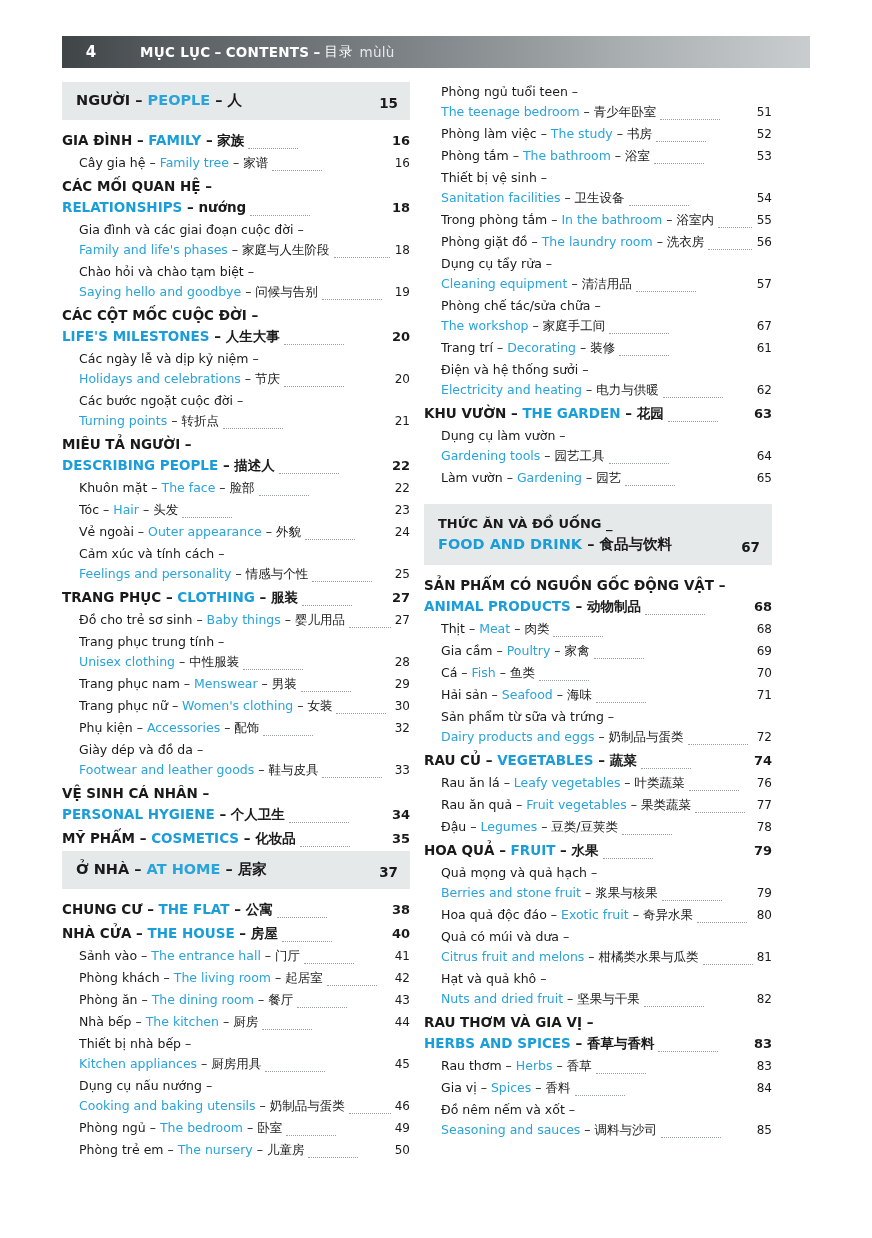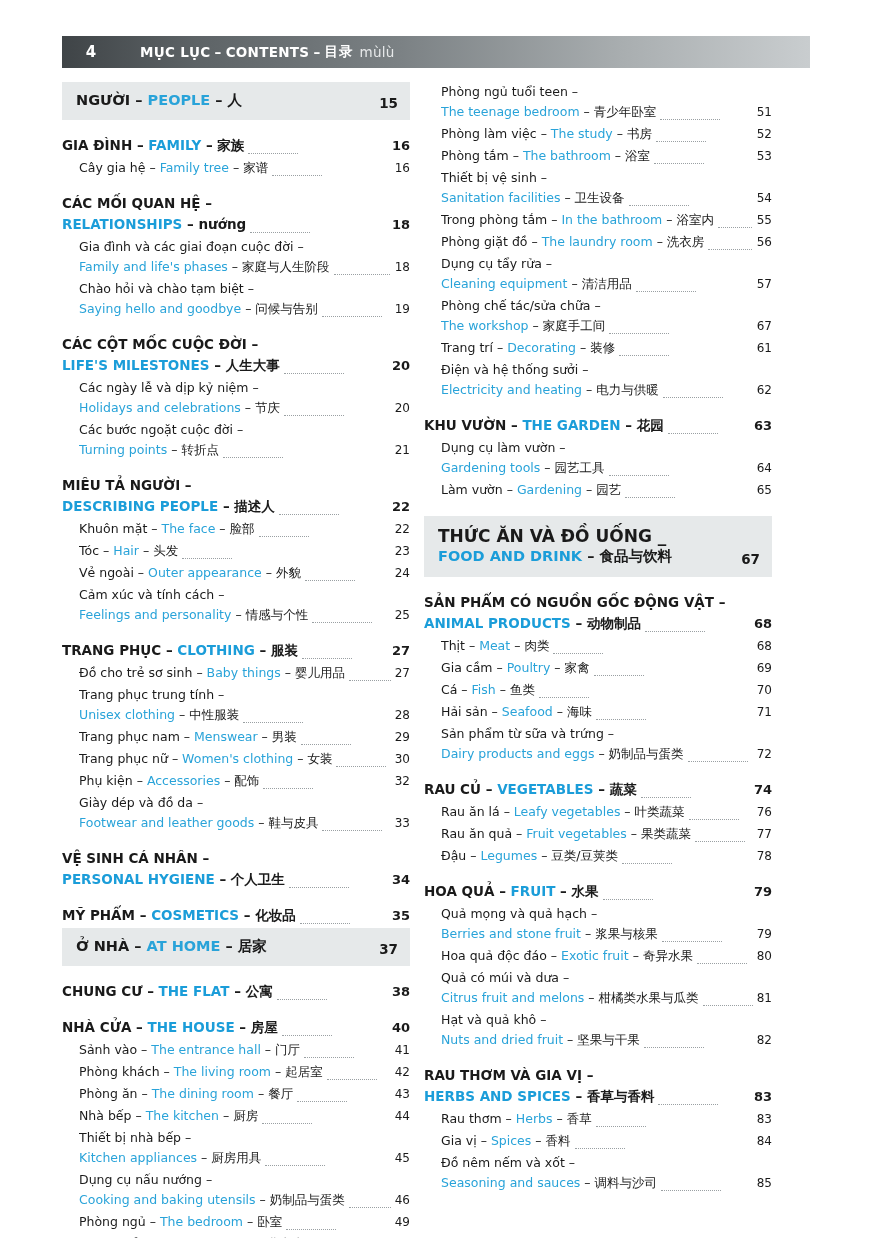--- a/index.html
+++ b/index.html
@@ -44,21 +44,21 @@
     left: 78px;
     top: 0;
     height: 32px;
     display: flex;
     align-items: center;
     color: #ffffff;
     font-size: 13.5px;
     letter-spacing: 0.3px;
     font-weight: bold;
   }
-  .header .htitle .cjk { font-weight: bold; letter-spacing: 1px; }
+  .header .htitle .cjk { font-weight: normal; letter-spacing: 1px; }
   .header .htitle .pin { color: #e7e9ea; font-weight: normal; font-style: normal; }
 
   
   .col {
     position: absolute;
     top: 82px;
     width: 348px;
   }
   .col-left { left: 62px; }
   .col-right { left: 424px; }
@@ -108,41 +108,41 @@
   }
   .pg {
     position: absolute;
     right: 0;
     bottom: 0;
     background: #fff;
     padding-left: 4px;
   }
 
   
-  .lvl1 { font-size: 13.5px; line-height: 21px; color: #1a1a1a; font-weight: bold; margin-top: 15px; }
+  .lvl1 { font-size: 13.5px; line-height: 21px; color: #1a1a1a; font-weight: bold; margin-top: 3px; }
   .lvl1 .pg { font-weight: bold; font-size: 13px; }
   .lvl2 { font-size: 12.5px; line-height: 20px; color: #1a1a1a; padding-left: 17px; }
   .lvl2 .pg { font-weight: normal; font-size: 12px; color: #1a1a1a; }
   .en { color: #29a3d9; }
   .lvl1 .en { color: #1b9dd9; font-weight: bold; }
   .cjk { font-family: "DejaVu Sans", sans-serif; }
   .sep { color: #1a1a1a; }
 
   .wrapline { white-space: normal; }
 
   
   .cont-top { margin-top: 0; }
 
   .banner-food {
     background: #e6e9ea;
     padding: 10px 12px 10px 14px;
     margin-bottom: 10px;
     position: relative;
   }
-  .banner-food .l1 { font-size: 17px; font-weight: bold; color: #1a1a1a; line-height: 20px; }
+  .banner-food .l1 { font-size: 13px; font-weight: bold; color: #1a1a1a; line-height: 20px; }
   .banner-food .l2 { font-size: 14.5px; font-weight: bold; color: #1b9dd9; line-height: 21px; }
   .banner-food .l2 .vn { color: #1a1a1a; }
   .banner-food .bpage {
     position: absolute; right: 12px; bottom: 10px;
     font-size: 13.5px; font-weight: bold; color: #1a1a1a;
   }
 </style>
 </head>
 <body>
 

